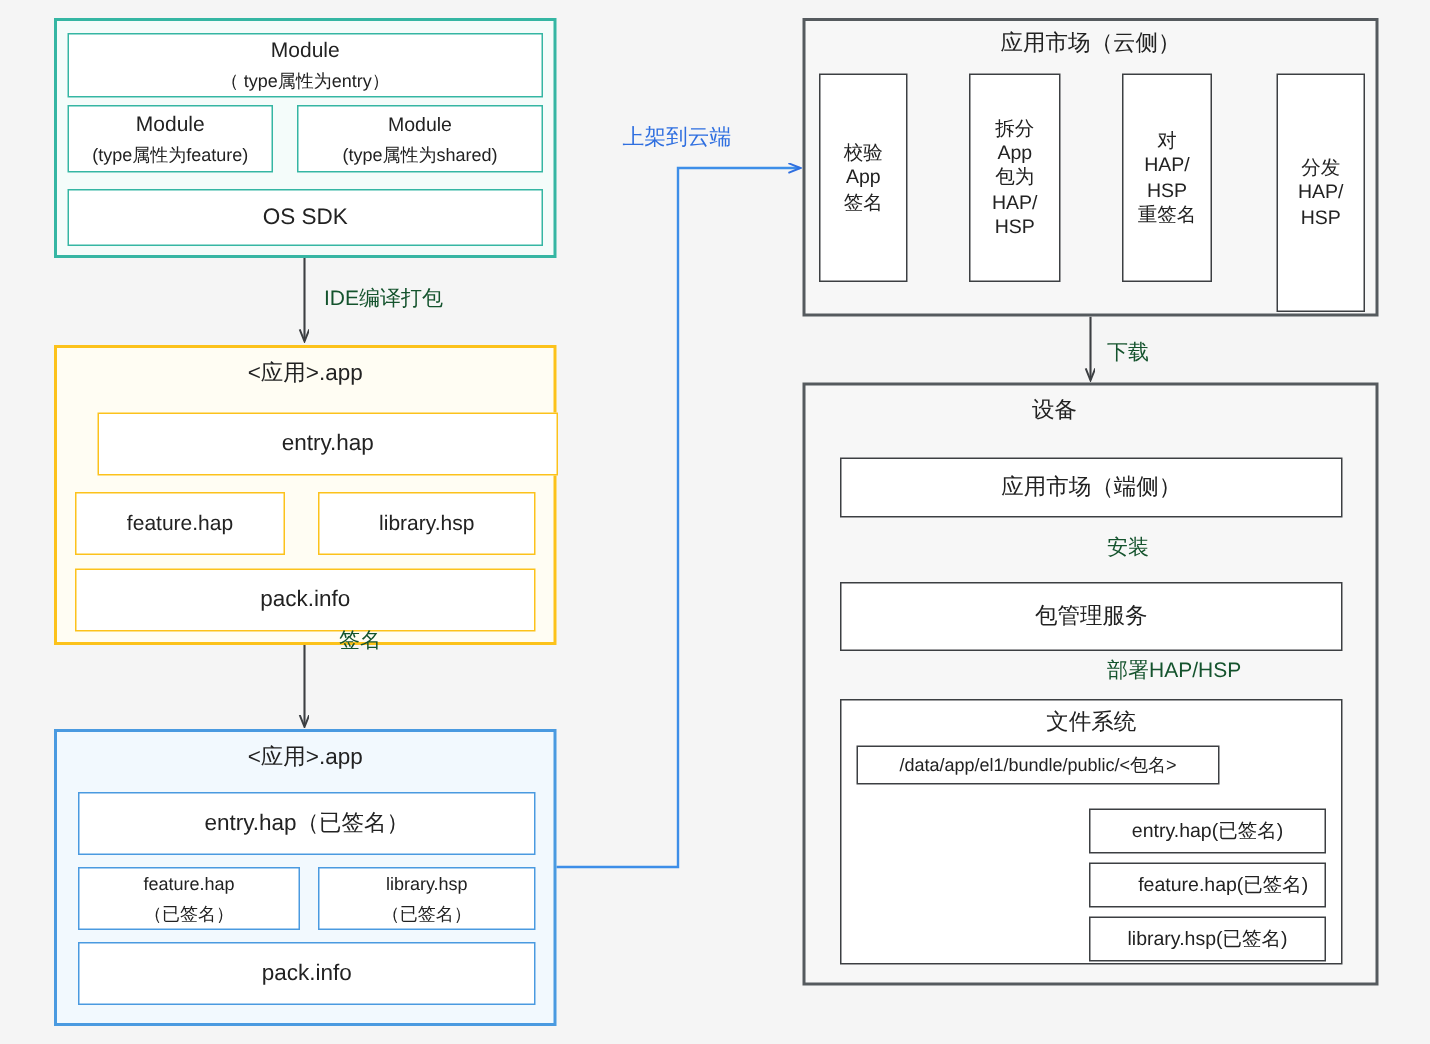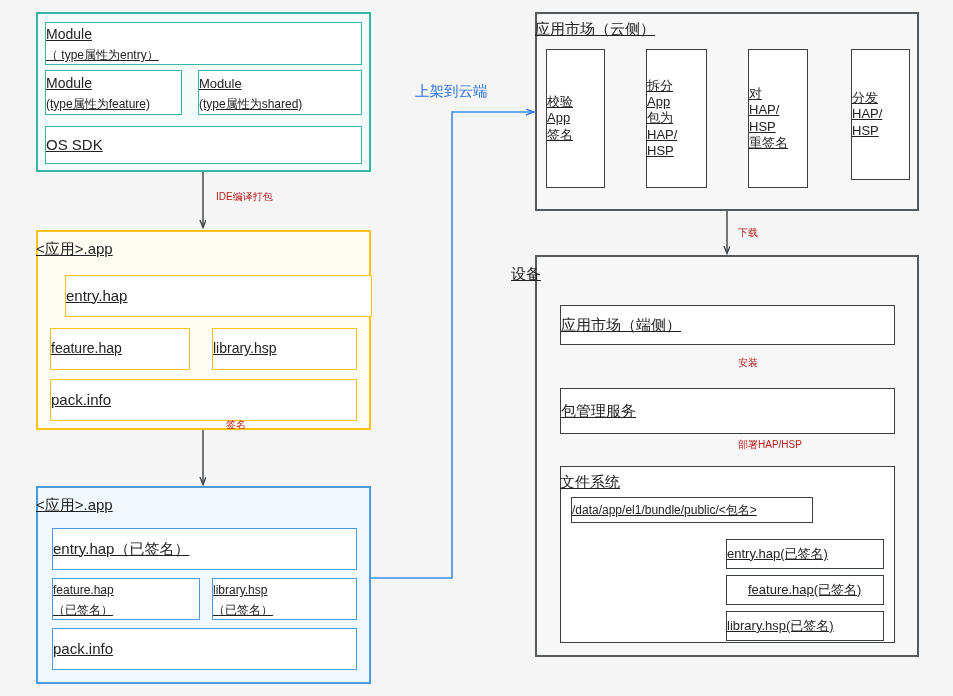--- a/index.html
+++ b/index.html
@@ -15,23 +15,23 @@
     overflow: hidden;
   }
   .canvas { position: absolute; inset: 0; }
 
   
   .node {
     position: absolute;
     display: flex;
     align-items: center;
     justify-content: center;
+    text-align: center;
     line-height: 1.25;
     background: #ffffff;
-    text-decoration: underline;
   }
   .node .lbl { display: block; width: 100%; }
 
   
   .grp-teal {
     border: 2px solid #35b6a3;
     background: #f4fcfa;
   }
   .box-teal {
     border: 1.6px solid #35b6a3;
@@ -68,22 +68,22 @@
     background: #ffffff;
   }
   .t15 { font-size: 15px; }
   .t14 { font-size: 14px; }
   .t13 { font-size: 13px; }
   .t12 { font-size: 12px; }
 
   
   .edge-label {
     position: absolute;
-    font-size: 10px;
-    color: #b91c1c;
+    font-size: 14px;
+    color: #14532d;
     white-space: nowrap;
   }
   .edge-label.blue { color: #2f6fe0; font-size: 14.5px; }
 
   svg.wires {
     position: absolute;
     inset: 0;
     width: 953px; height: 696px;
     pointer-events: none;
   }
@@ -224,21 +224,21 @@
 
   <div class="node box-grey" style="left:748px; top:49px; width:60px; height:139px;">
     <span class="lbl t13">
       <span>对</span><br>
       <span>HAP/</span><br>
       <span>HSP</span><br>
       <span>重签名</span>
     </span>
   </div>
 
-  <div class="node box-grey" style="left:851px; top:49px; width:59px; height:131px;">
+  <div class="node box-grey" style="left:851px; top:49px; width:59px; height:159px;">
     <span class="lbl t13">
       <span>分发</span><br>
       <span>HAP/</span><br>
       <span>HSP</span>
     </span>
   </div>
 
   <div class="edge-label" style="left:738px; top:226px;">下载</div>
 
   <div class="node grp-grey" style="left:535px; top:255px; width:384px; height:402px;"></div>

